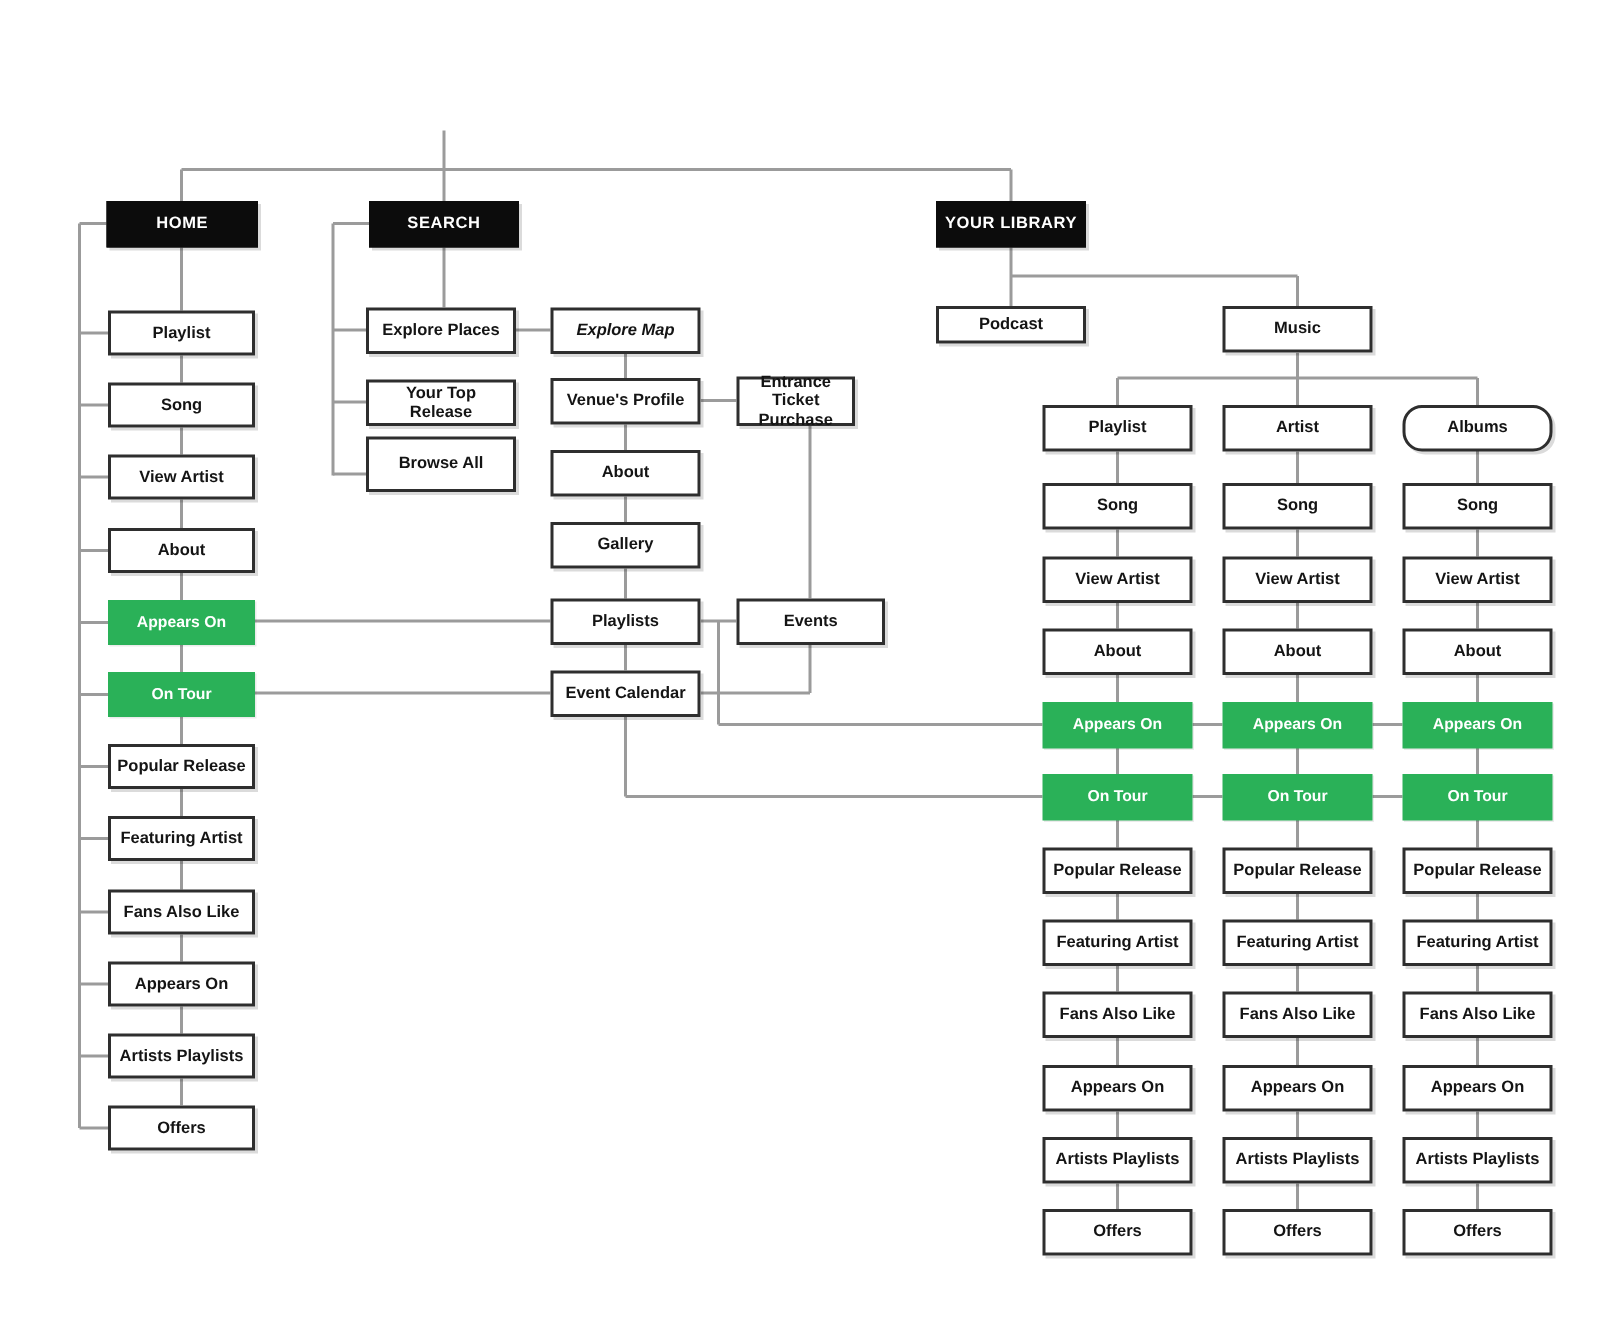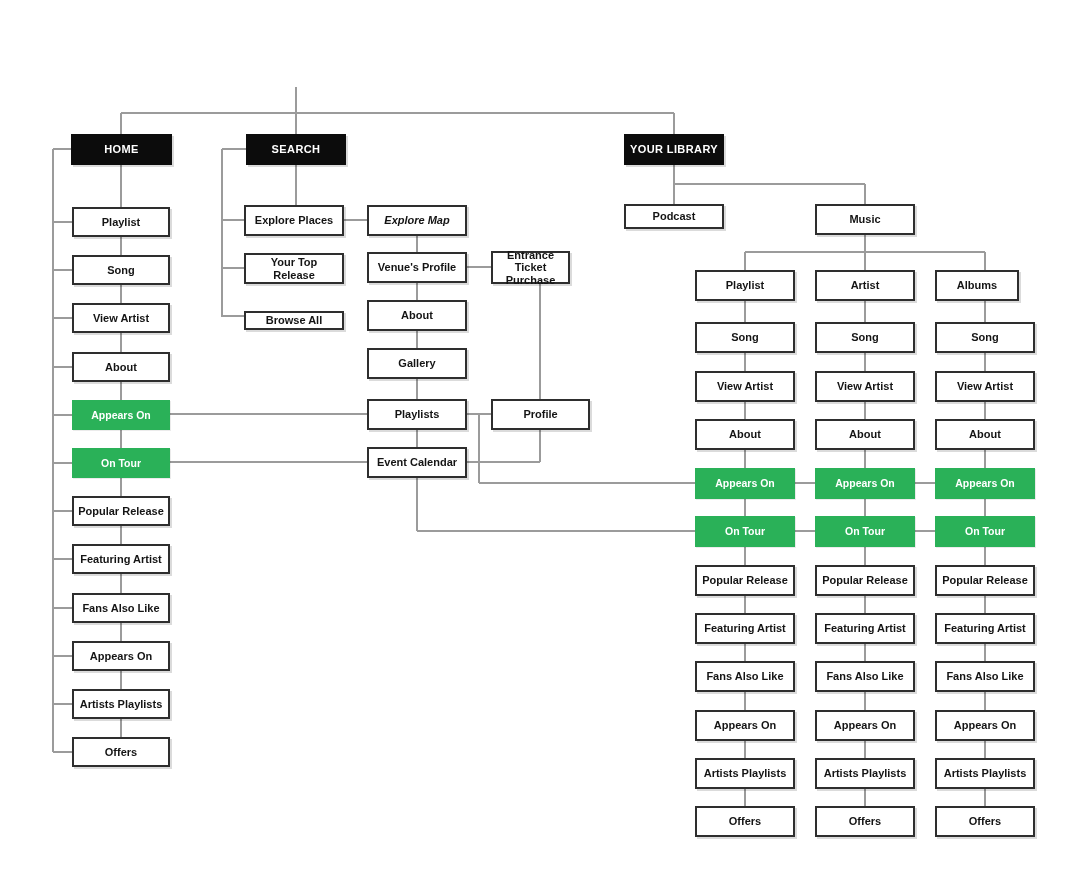--- a/index.html
+++ b/index.html
@@ -94,29 +94,29 @@
     <div class="node green" style="left: 72px; top: 400px; width: 98px; height: 30px;">Appears On</div>
     <div class="node green" style="left: 72px; top: 448px; width: 98px; height: 30px;">On Tour</div>
     <div class="node white" style="left: 72px; top: 496px; width: 98px; height: 30px;">Popular Release</div>
     <div class="node white" style="left: 72px; top: 544px; width: 98px; height: 30px;">Featuring Artist</div>
     <div class="node white" style="left: 72px; top: 593px; width: 98px; height: 30px;">Fans Also Like</div>
     <div class="node white" style="left: 72px; top: 641px; width: 98px; height: 30px;">Appears On</div>
     <div class="node white" style="left: 72px; top: 689px; width: 98px; height: 30px;">Artists Playlists</div>
     <div class="node white" style="left: 72px; top: 737px; width: 98px; height: 30px;">Offers</div>
     <div class="node white" style="left: 244px; top: 205px; width: 100px; height: 31px;">Explore Places</div>
     <div class="node white" style="left: 244px; top: 253px; width: 100px; height: 31px;">Your Top Release</div>
-    <div class="node white" style="left: 244px; top: 311px; width: 100px; height: 19px;">Browse All</div>
+    <div class="node white" style="left: 244px; top: 291px; width: 100px; height: 37px;">Browse All</div>
     <div class="node white" style="left: 367px; top: 205px; width: 100px; height: 31px; font-style: italic;">Explore Map</div>
     <div class="node white" style="left: 367px; top: 252px; width: 100px; height: 31px;">Venue's Profile</div>
     <div class="node white" style="left: 367px; top: 300px; width: 100px; height: 31px;">About</div>
     <div class="node white" style="left: 367px; top: 348px; width: 100px; height: 31px;">Gallery</div>
     <div class="node white" style="left: 367px; top: 399px; width: 100px; height: 31px;">Playlists</div>
     <div class="node white" style="left: 367px; top: 447px; width: 100px; height: 31px;">Event Calendar</div>
     <div class="node white" style="left: 491px; top: 251px; width: 79px; height: 33px;">Entrance Ticket Purchase</div>
-    <div class="node white" style="left: 491px; top: 399px; width: 99px; height: 31px;">Profile</div>
+    <div class="node white" style="left: 491px; top: 399px; width: 99px; height: 31px;">Events</div>
     <div class="node white" style="left: 624px; top: 204px; width: 100px; height: 25px;">Podcast</div>
     <div class="node white" style="left: 815px; top: 204px; width: 100px; height: 31px;">Music</div>
     <div class="node white" style="left: 695px; top: 270px; width: 100px; height: 31px;">Playlist</div>
     <div class="node white" style="left: 695px; top: 322px; width: 100px; height: 31px;">Song</div>
     <div class="node white" style="left: 695px; top: 371px; width: 100px; height: 31px;">View Artist</div>
     <div class="node white" style="left: 695px; top: 419px; width: 100px; height: 31px;">About</div>
     <div class="node green" style="left: 695px; top: 468px; width: 100px; height: 31px;">Appears On</div>
     <div class="node green" style="left: 695px; top: 516px; width: 100px; height: 31px;">On Tour</div>
     <div class="node white" style="left: 695px; top: 565px; width: 100px; height: 31px;">Popular Release</div>
     <div class="node white" style="left: 695px; top: 613px; width: 100px; height: 31px;">Featuring Artist</div>
@@ -129,21 +129,21 @@
     <div class="node white" style="left: 815px; top: 371px; width: 100px; height: 31px;">View Artist</div>
     <div class="node white" style="left: 815px; top: 419px; width: 100px; height: 31px;">About</div>
     <div class="node green" style="left: 815px; top: 468px; width: 100px; height: 31px;">Appears On</div>
     <div class="node green" style="left: 815px; top: 516px; width: 100px; height: 31px;">On Tour</div>
     <div class="node white" style="left: 815px; top: 565px; width: 100px; height: 31px;">Popular Release</div>
     <div class="node white" style="left: 815px; top: 613px; width: 100px; height: 31px;">Featuring Artist</div>
     <div class="node white" style="left: 815px; top: 661px; width: 100px; height: 31px;">Fans Also Like</div>
     <div class="node white" style="left: 815px; top: 710px; width: 100px; height: 31px;">Appears On</div>
     <div class="node white" style="left: 815px; top: 758px; width: 100px; height: 31px;">Artists Playlists</div>
     <div class="node white" style="left: 815px; top: 806px; width: 100px; height: 31px;">Offers</div>
-    <div class="node white" style="left: 935px; top: 270px; width: 84px; height: 31px;">Albums</div>
+    <div class="node white" style="left: 935px; top: 270px; width: 100px; height: 31px; border-radius: 13px;">Albums</div>
     <div class="node white" style="left: 935px; top: 322px; width: 100px; height: 31px;">Song</div>
     <div class="node white" style="left: 935px; top: 371px; width: 100px; height: 31px;">View Artist</div>
     <div class="node white" style="left: 935px; top: 419px; width: 100px; height: 31px;">About</div>
     <div class="node green" style="left: 935px; top: 468px; width: 100px; height: 31px;">Appears On</div>
     <div class="node green" style="left: 935px; top: 516px; width: 100px; height: 31px;">On Tour</div>
     <div class="node white" style="left: 935px; top: 565px; width: 100px; height: 31px;">Popular Release</div>
     <div class="node white" style="left: 935px; top: 613px; width: 100px; height: 31px;">Featuring Artist</div>
     <div class="node white" style="left: 935px; top: 661px; width: 100px; height: 31px;">Fans Also Like</div>
     <div class="node white" style="left: 935px; top: 710px; width: 100px; height: 31px;">Appears On</div>
     <div class="node white" style="left: 935px; top: 758px; width: 100px; height: 31px;">Artists Playlists</div>

